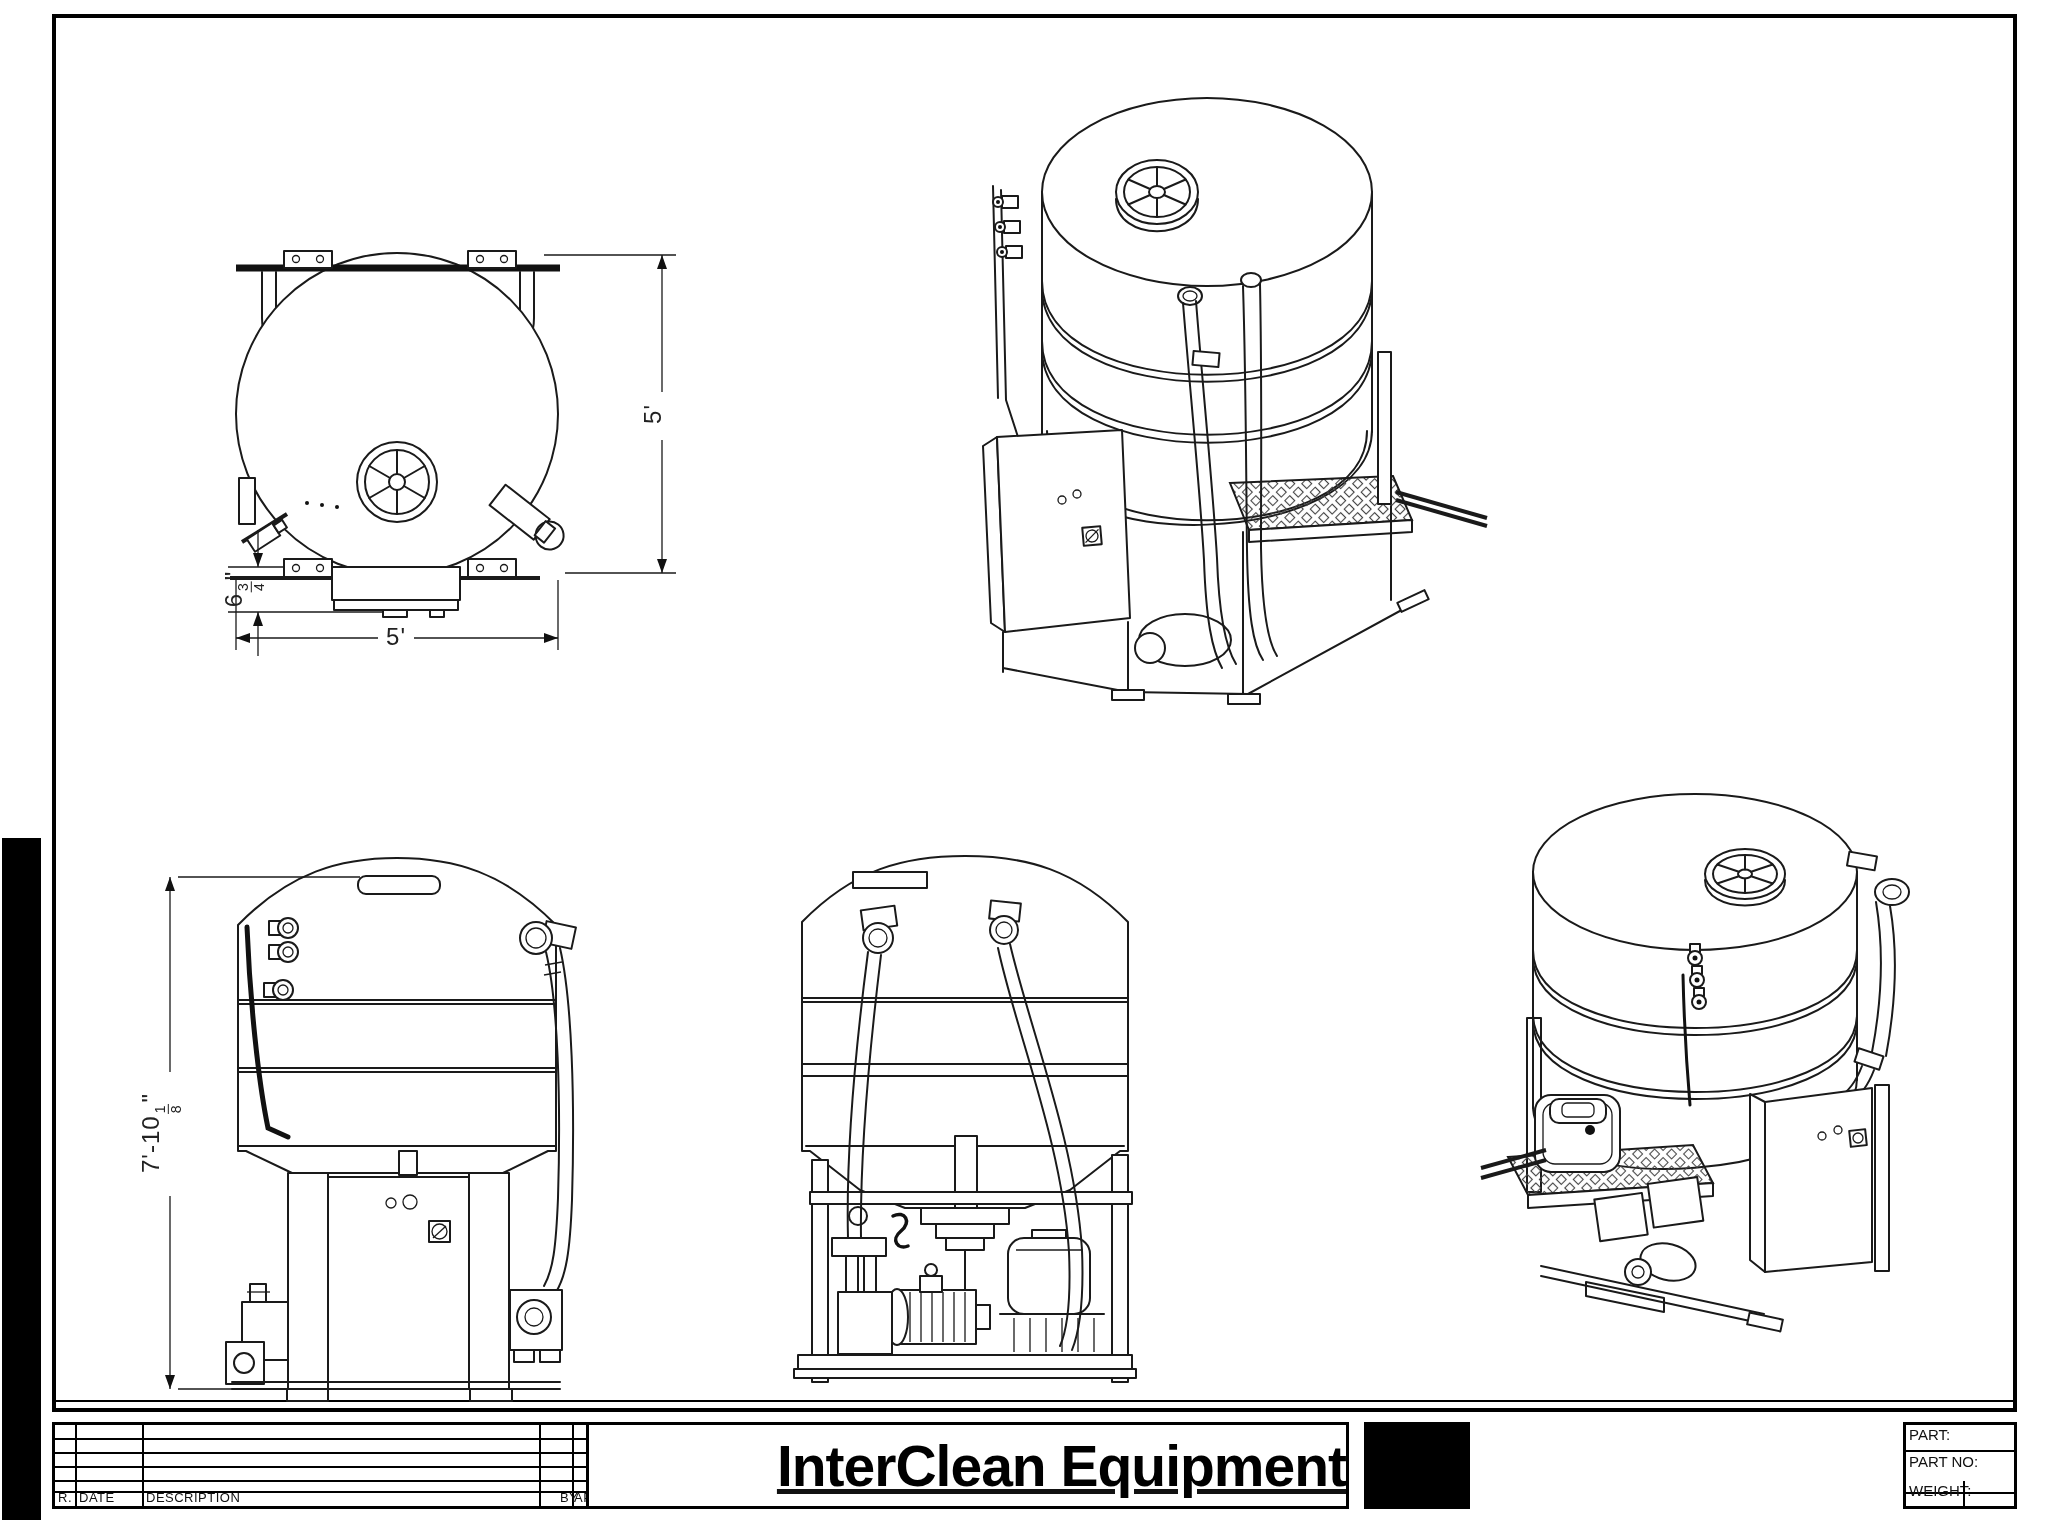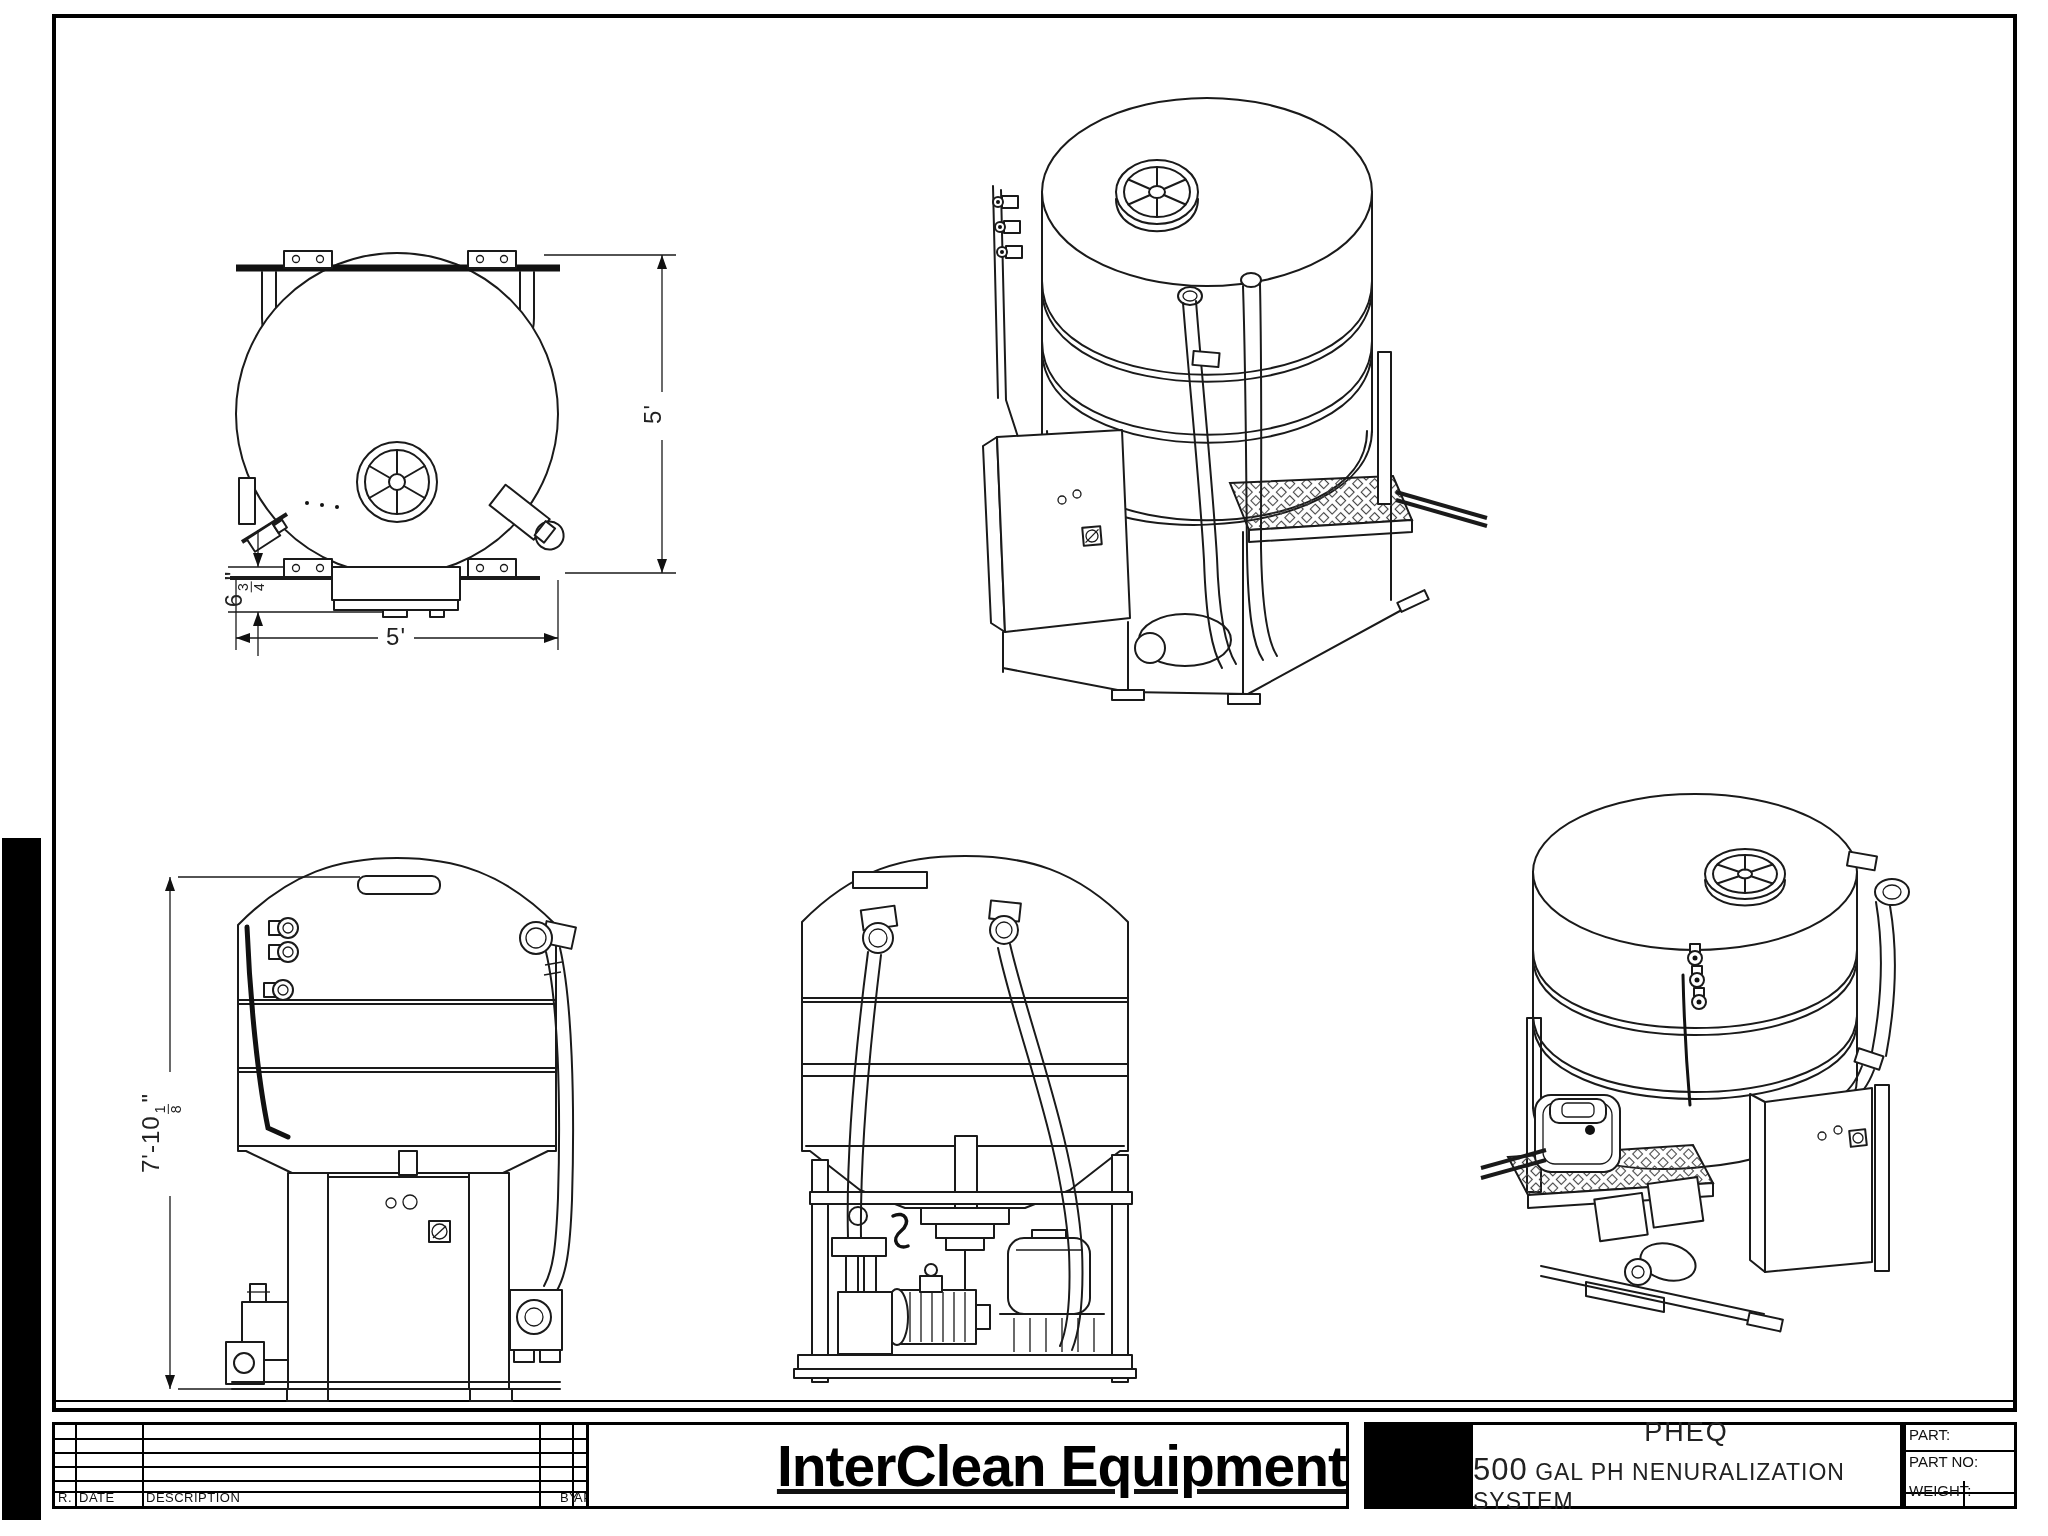--- a/index.html
+++ b/index.html
@@ -465,24 +465,20 @@
     <span class="rlabel" style="left:505px;">BY</span>
     <span class="rlabel" style="left:519px;">APPR</span>
   </div>
 
   <div class="tbox" id="company-box">
     <span class="co">InterClean Equipment</span>
   </div>
 
   <div id="black-square"></div>
 
-  <div class="tbox" id="pheq-box">
-    <div class="l1">PHEQ</div>
-    <div class="l2"><span class="big">500</span> <span>GAL PH NENURALIZATION SYSTEM</span></div>
-  </div>
 
   <div class="tbox" id="info-box">
     <div class="inf-row" id="inf-date">PART:</div>
     <div class="inf-row" id="inf-part">PART NO:</div>
     <div class="inf-row" id="inf-weight">WEIGHT:</div>
     <div id="weight-div"></div>
   </div>
 
 </div>
 

